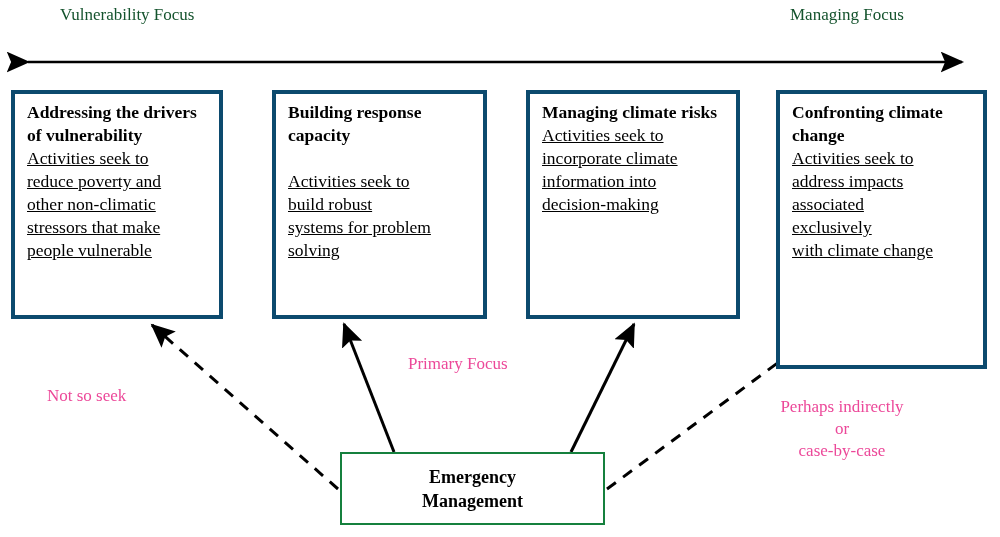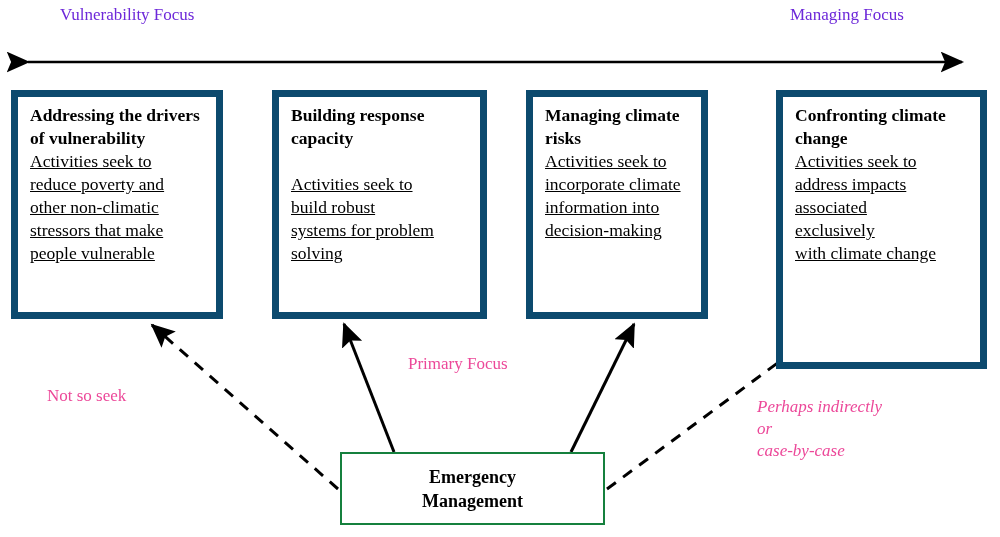--- a/index.html
+++ b/index.html
@@ -16,38 +16,38 @@
     width: 1000px;
     height: 537px;
     background: #ffffff;
     overflow: hidden;
   }
   .axis-label {
     position: absolute;
     font-size: 17px;
     line-height: 20px;
     white-space: nowrap;
-    color: #6d28d9;
+    color: #14532d;
   }
   #label-vulnerability-focus { left: 60px; top: 5px; }
   #label-impacts-focus { left: 790px; top: 5px; }
 
   svg.overlay {
     position: absolute;
     left: 0;
     top: 0;
     width: 1000px;
     height: 537px;
     pointer-events: none;
   }
 
   .pillar {
     position: absolute;
     box-sizing: border-box;
-    border: 7px solid #0c4a6e;
+    border: 4px solid #0c4a6e;
     background: #ffffff;
     padding: 7px 9px 6px 12px;
   }
   .pillar .p-title {
     font-weight: bold;
     font-size: 17.5px;
     line-height: 23px;
     display: block;
   }
   .pillar .p-body {
@@ -58,21 +58,21 @@
     white-space: pre-line;
     text-decoration: underline;
   }
   .pillar .p-gap {
     display: block;
     height: 23px;
   }
 
   #pillar-1 { left: 11px;  top: 90px;  width: 212px; height: 229px; }
   #pillar-2 { left: 272px; top: 90px;  width: 215px; height: 229px; }
-  #pillar-3 { left: 526px; top: 90px;  width: 182px; height: 229px; }
+  #pillar-3 { left: 526px; top: 90px;  width: 214px; height: 229px; }
   #pillar-4 { left: 776px; top: 90px;  width: 211px; height: 279px; }
 
   #em-box {
     position: absolute;
     left: 340px;
     top: 452px;
     width: 265px;
     height: 73px;
     box-sizing: border-box;
     border: 2px solid #15803d;
@@ -91,21 +91,21 @@
 
   .annot {
     position: absolute;
     font-size: 17px;
     line-height: 22px;
     white-space: pre-line;
     color: #ec4899;
   }
   #annot-primary-focus { left: 408px; top: 353px; }
   #annot-not-so-much  { left: 47px;  top: 385px; }
-  #annot-perhaps      { left: 757px; top: 396px; width: 170px; font-style: italic; }
+  #annot-perhaps      { left: 757px; top: 396px; text-align: center; width: 170px; }
 </style>
 </head>
 <body>
 
 <div id="stage">
 
   <div class="axis-label" id="label-vulnerability-focus">Vulnerability Focus</div>
 
   <div class="axis-label" id="label-impacts-focus">Managing Focus</div>
 

